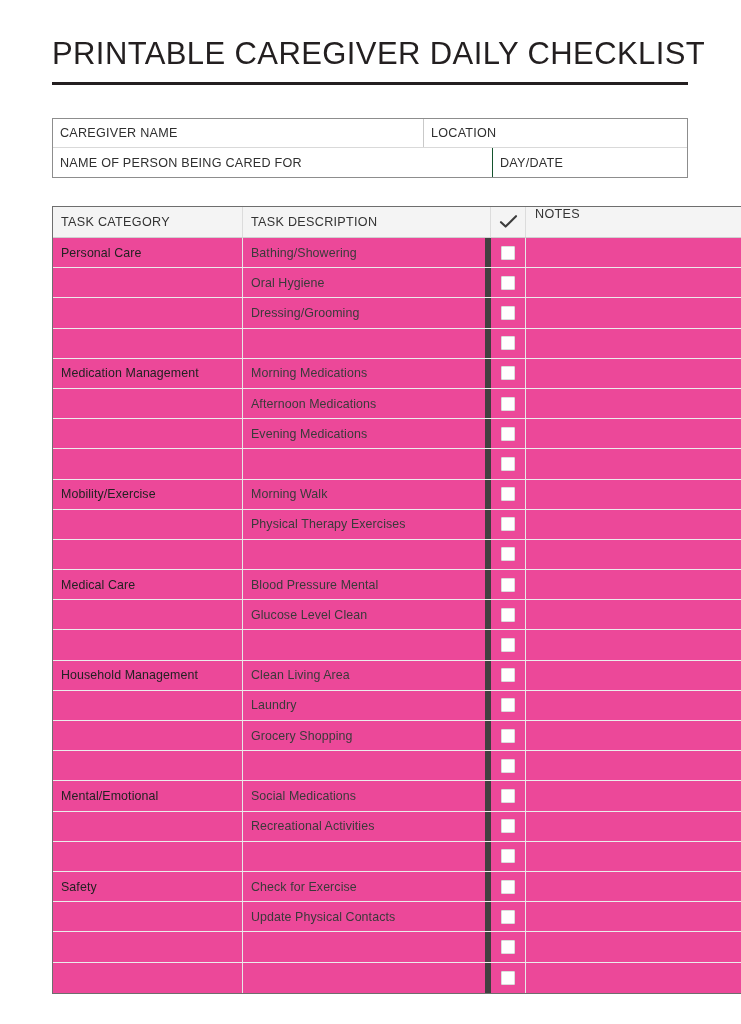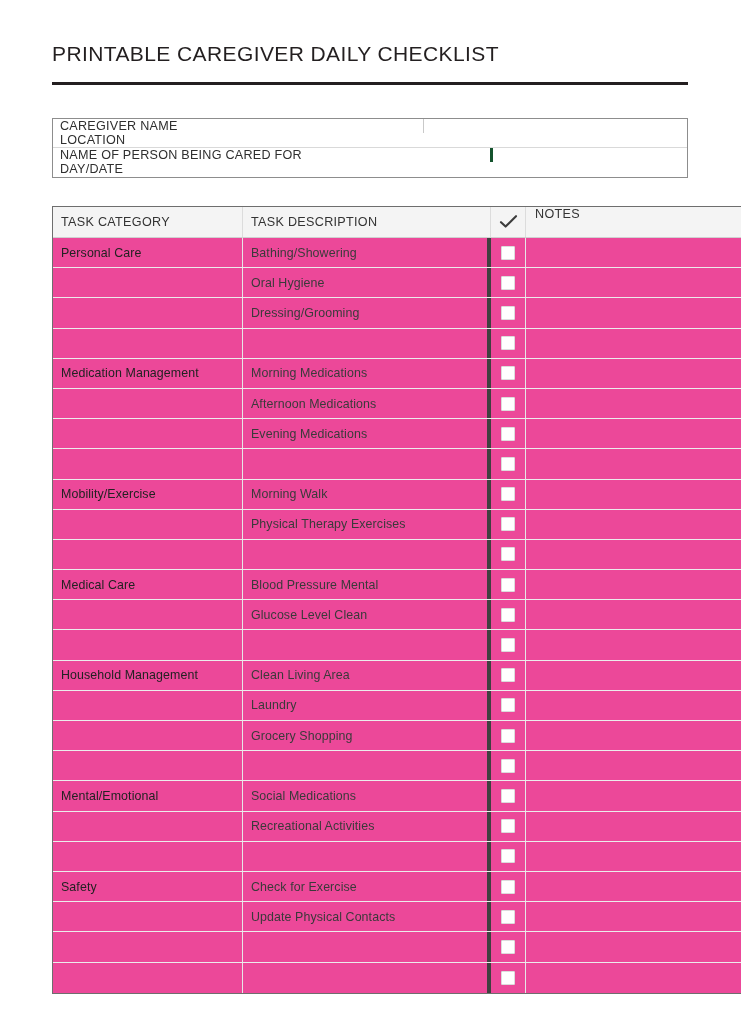--- a/index.html
+++ b/index.html
@@ -25,21 +25,21 @@
   }
 
   
   .title-block {
     position: absolute;
     left: 52px;
     top: 34px;
     width: 636px;
   }
   .page-title {
-    font-size: 21px;
+    font-size: 31px;
     letter-spacing: 0.4px;
     font-weight: 400;
     color: #231f20;
     line-height: 40px;
     white-space: nowrap;
   }
   .title-rule {
     margin-top: 8px;
     height: 3px;
     background: #231f20;
@@ -53,39 +53,38 @@
     top: 118px;
     width: 636px;
     border: 1px solid #8d8d8d;
     box-sizing: border-box;
     background: #fff;
   }
   .info-row {
     display: flex;
     height: 29px;
     box-sizing: border-box;
-    flex-direction: column;
   }
   .info-row.first {
     border-bottom: 1px solid #d9d9d9;
   }
   .info-cell {
     display: flex;
     align-items: center;
     box-sizing: border-box;
     padding-left: 7px;
     font-size: 12.6px;
     letter-spacing: 0.25px;
     color: #2f2f2f;
     white-space: nowrap;
     overflow: hidden;
   }
   .info-cell.left-1  { width: 371px; border-right: 1px solid #c9c9c9; }
   .info-cell.right-1 { width: 263px; }
-  .info-cell.left-2  { width: 440px; border-right: 3px solid #14532d; }
+  .info-cell.left-2  { width: 440px; border-right: 1px solid #14532d; }
   .info-cell.right-2 { width: 194px; }
 
   
   .checklist {
     position: absolute;
     left: 52px;
     top: 206px;
     width: 732px;
     border: 1.5px solid #6e6e6e;
     box-sizing: border-box;
@@ -111,21 +110,21 @@
     border-right: 1px solid #e6e6e6;
     display: flex;
     align-items: center;
     padding-left: 8px;
     overflow: hidden;
     white-space: nowrap;
   }
   .c-desc {
     width: 248px;
     box-sizing: border-box;
-    border-right: 4px solid #404040;
+    border-right: 6px solid #404040;
     display: flex;
     align-items: center;
     padding-left: 8px;
     overflow: hidden;
     white-space: nowrap;
   }
   .c-check {
     width: 35px;
     box-sizing: border-box;
     border-right: 1px solid #e6e6e6;

